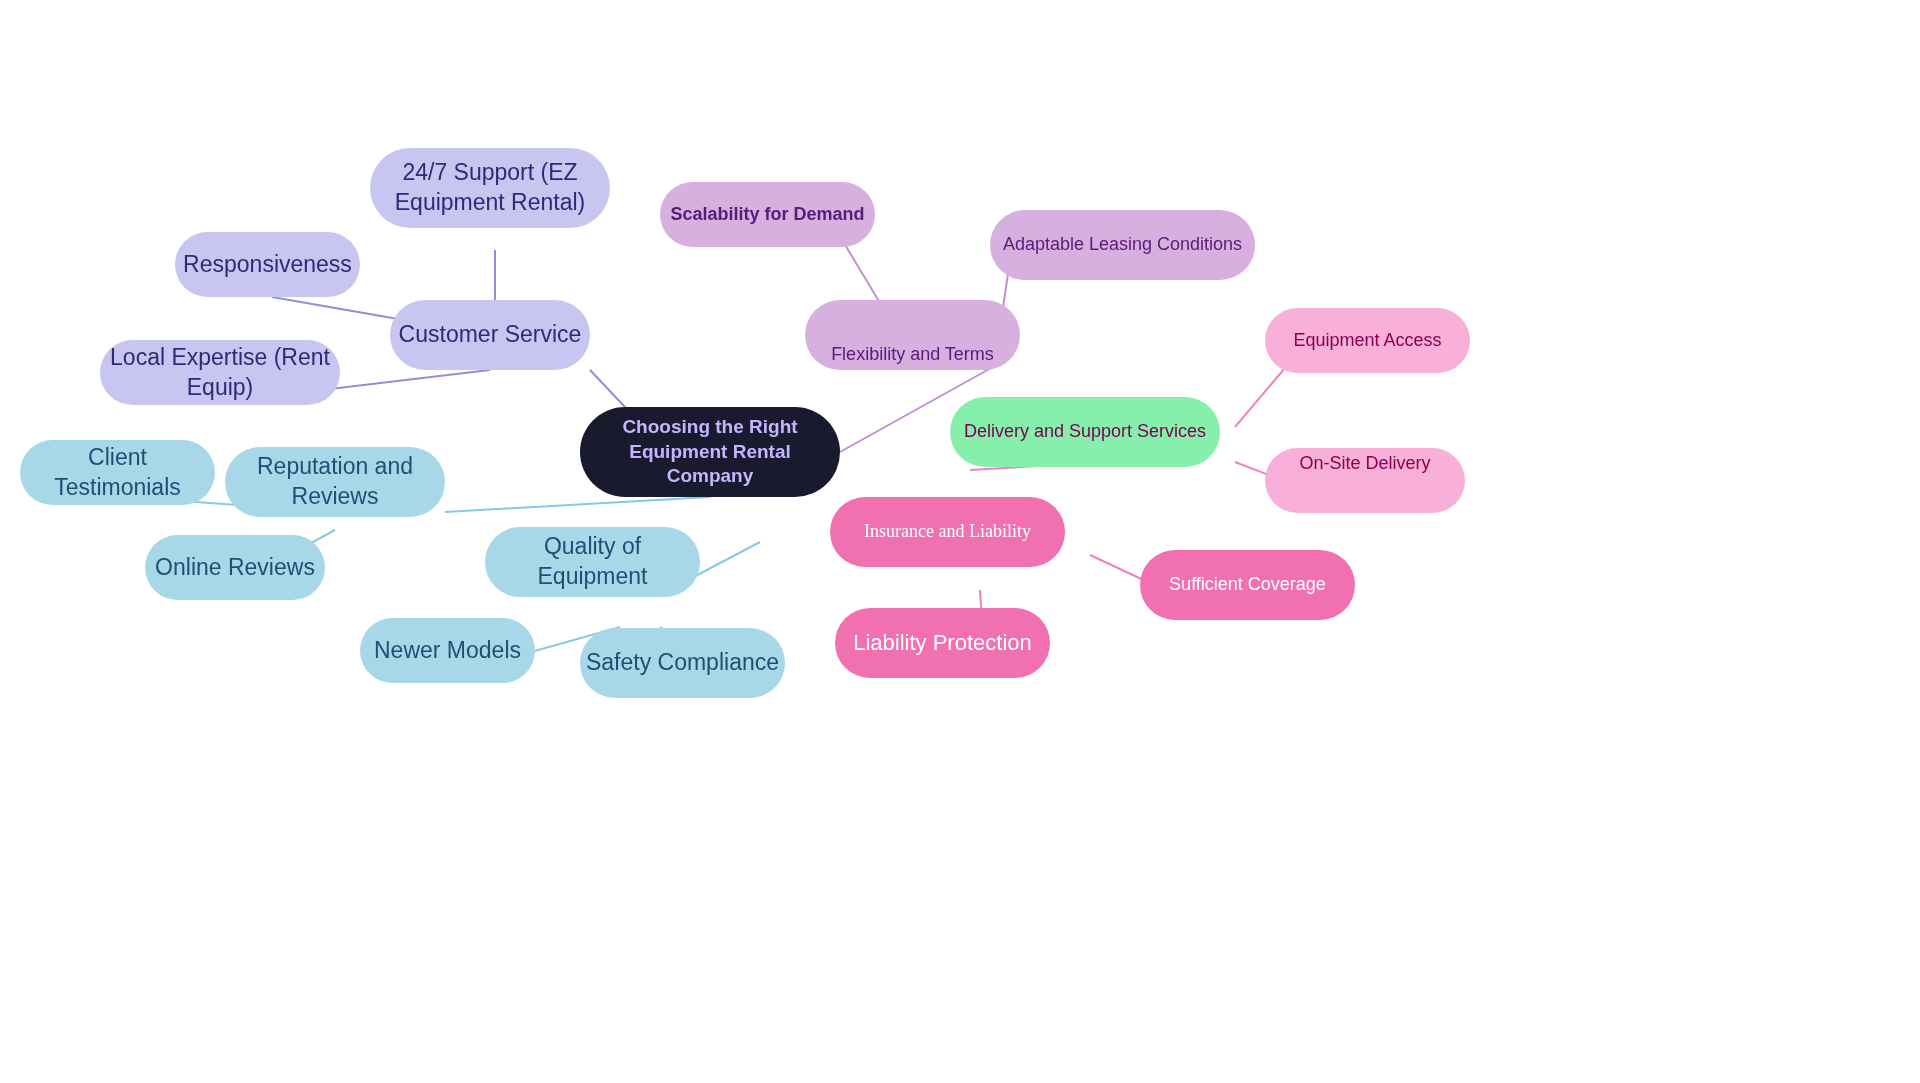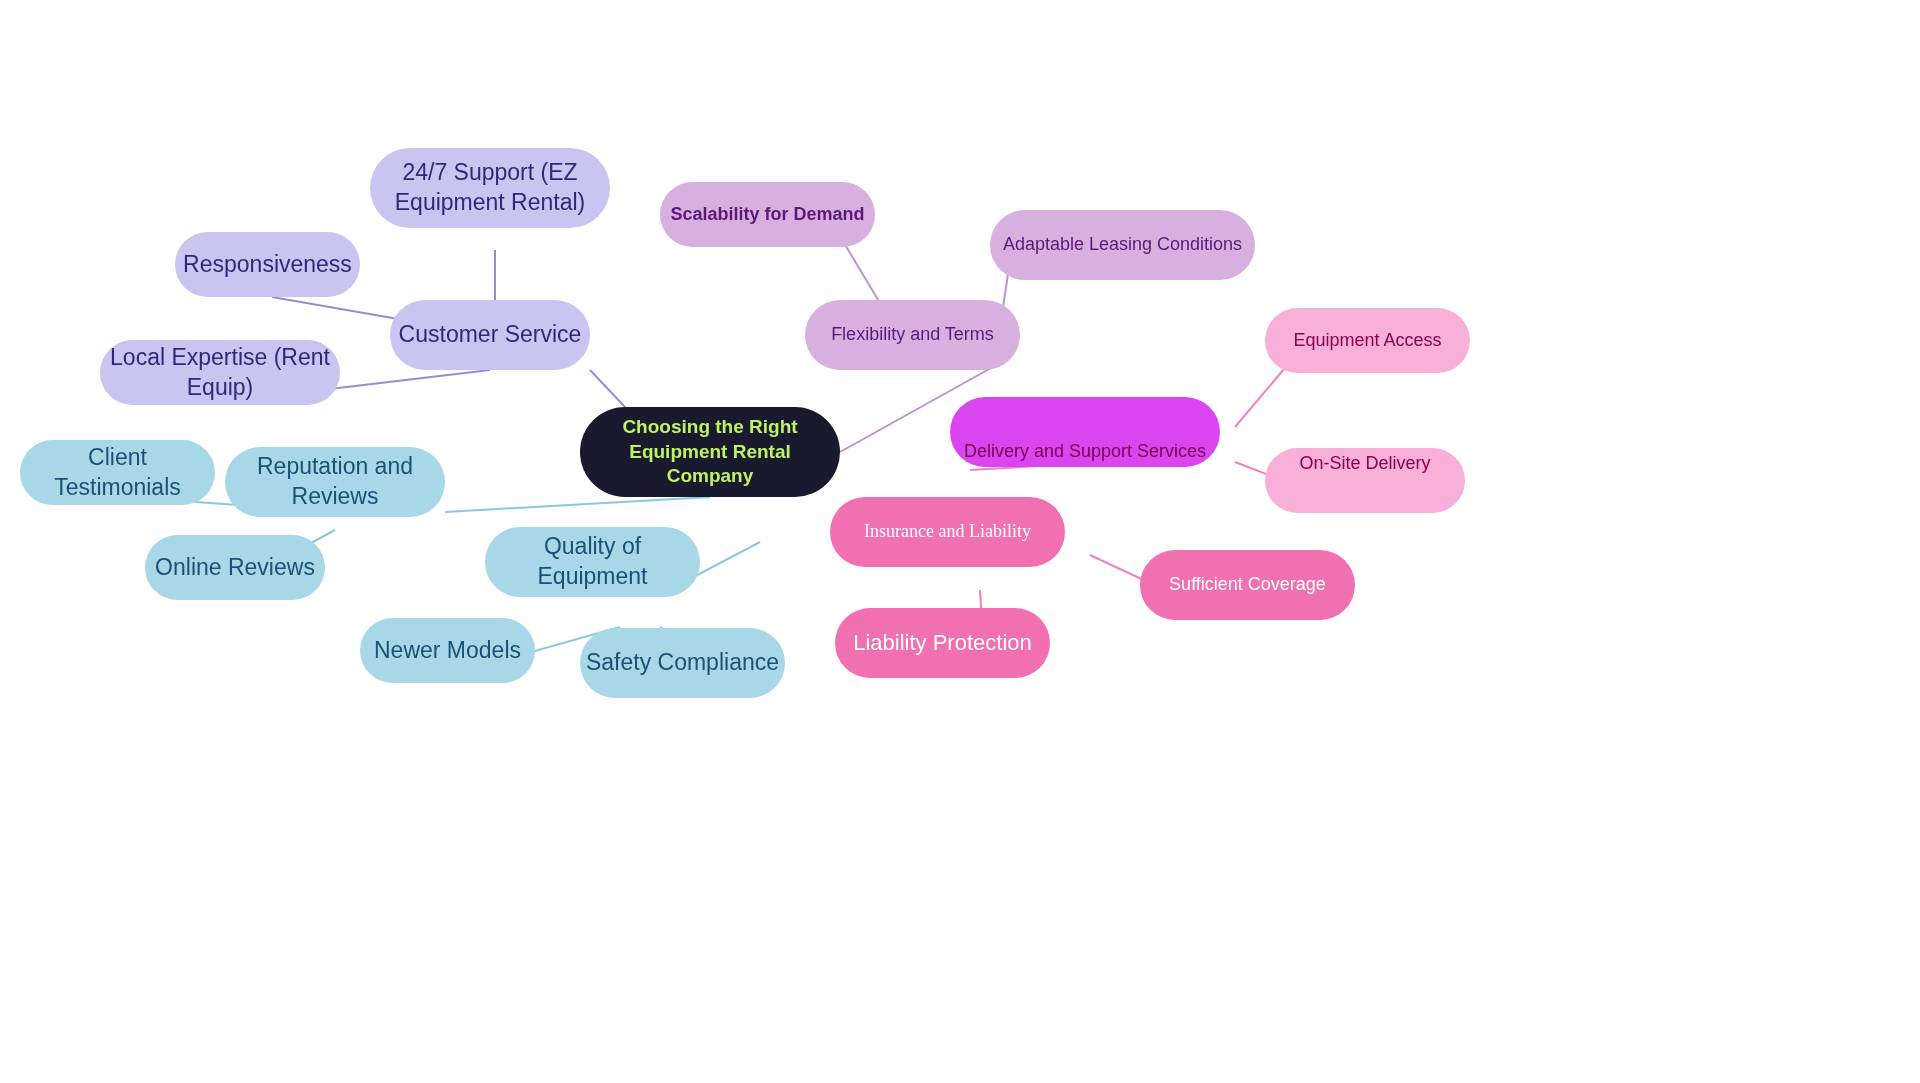--- a/index.html
+++ b/index.html
@@ -32,21 +32,21 @@
     .node span {
       font-size: 23px;
       font-weight: 400;
       line-height: 1.3;
       padding: 4px;
     }
 
     
     .node-center {
       background: #1a1a2e;
-      color: #bef264;
+      color: #c4b5fd;
       width: 260px;
       height: 90px;
       border-radius: 45px;
     }
     .node-center span { font-size: 19px; font-weight: 600; }
 
     
     .node-lavender {
       background: #c8c5f0;
       color: #2d2a7a;
@@ -133,33 +133,33 @@
 </div>
 
 <div class="node node-blue" style="left: 360px; top: 618px; width: 175px; height: 65px;">
   <span>Newer Models</span>
 </div>
 
 <div class="node node-blue" style="left: 580px; top: 628px; width: 205px; height: 70px;">
   <span>Safety Compliance</span>
 </div>
 
-<div class="node" style="left: 805px; top: 300px; width: 215px; height: 70px; background: #d8b0e0; border-radius: 50px; display: flex; align-items: center; justify-content: center; text-align: center;">
+<div class="node" style="left: 805px; top: 300px; width: 215px; height: 70px; background: #d8b0e0; border-radius: 50px; display: flex; align-items: flex-end; justify-content: center; text-align: center;">
   <span style="color: #5a1a7a; font-size: 18px; font-weight: 500;">Flexibility and Terms</span>
 </div>
 
 <div class="node" style="left: 660px; top: 182px; width: 215px; height: 65px; background: #d8b0e0; border-radius: 50px; display: flex; align-items: center; justify-content: center; text-align: center;">
   <span style="color: #5a1a7a; font-size: 18px; font-weight: 700;">Scalability for Demand</span>
 </div>
 
 <div class="node" style="left: 990px; top: 210px; width: 265px; height: 70px; background: #d8b0e0; border-radius: 50px; display: flex; align-items: center; justify-content: center; text-align: center;">
   <span style="color: #5a1a7a; font-size: 18px; font-weight: 400;">Adaptable Leasing Conditions</span>
 </div>
 
-<div class="node" style="left: 950px; top: 397px; width: 270px; height: 70px; background: #d946ef; border-radius: 50px; display: flex; align-items: flex-end; justify-content: center; text-align: center;">
+<div class="node" style="left: 950px; top: 397px; width: 270px; height: 70px; background: #86efac; border-radius: 50px; display: flex; align-items: center; justify-content: center; text-align: center;">
   <span style="color: #7a0050; font-size: 18px; font-weight: 500;">Delivery and Support Services</span>
 </div>
 
 <div class="node" style="left: 1265px; top: 308px; width: 205px; height: 65px; background: #f8b0d8; border-radius: 50px; display: flex; align-items: center; justify-content: center; text-align: center;">
   <span style="color: #8b0050; font-size: 18px; font-weight: 500;">Equipment Access</span>
 </div>
 
 <div class="node" style="left: 1265px; top: 448px; width: 200px; height: 65px; background: #f8b0d8; border-radius: 50px; display: flex; align-items: flex-start; justify-content: center; text-align: center;">
   <span style="color: #8b0050; font-size: 18px; font-weight: 500;">On-Site Delivery</span>
 </div>

